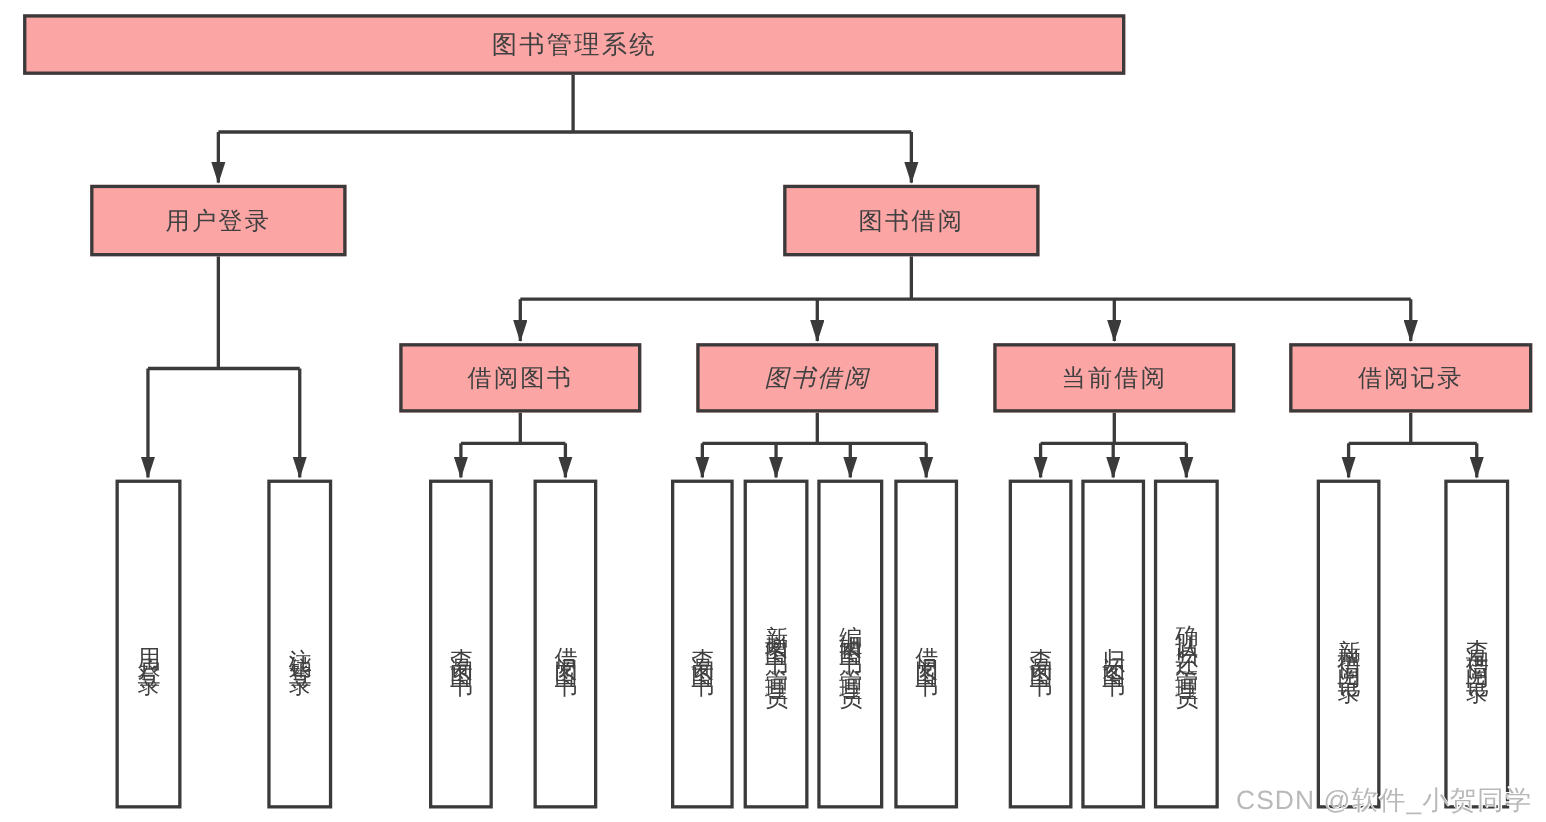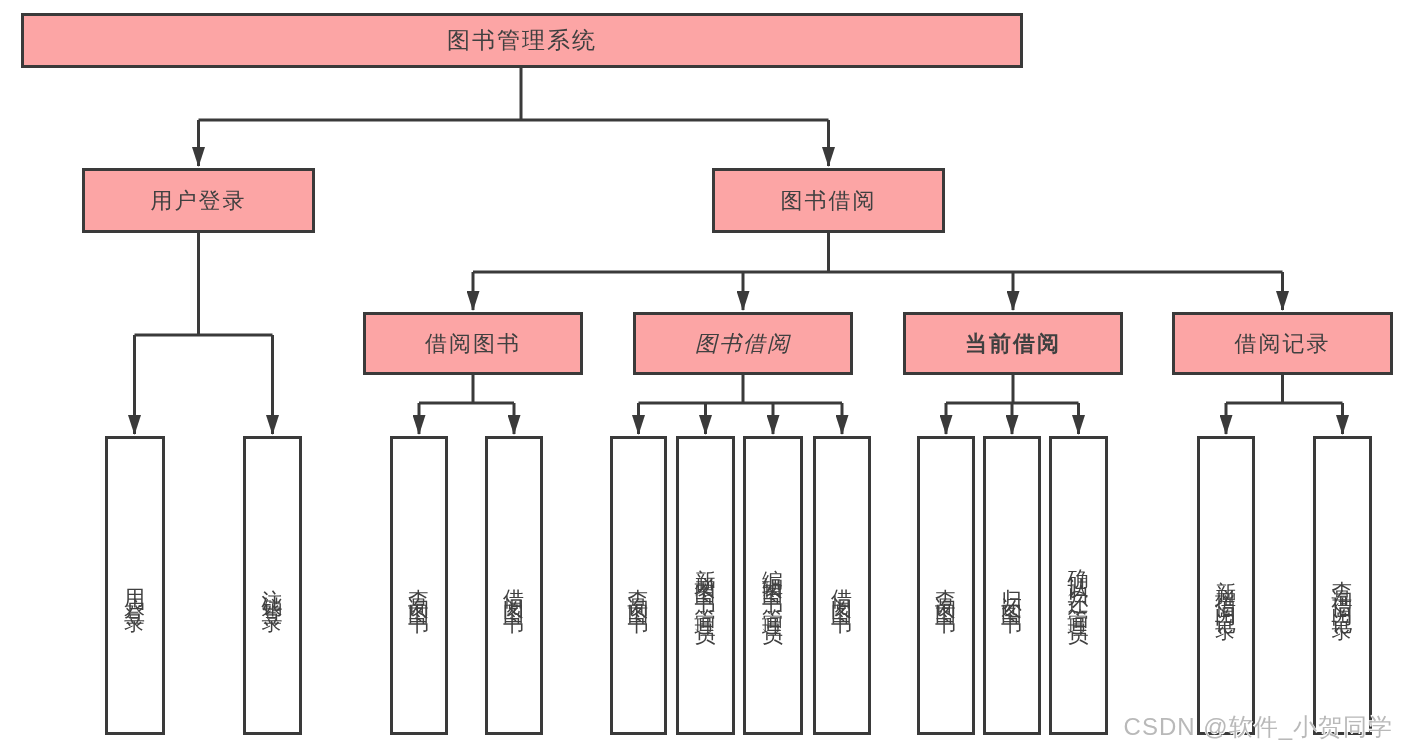--- a/index.html
+++ b/index.html
@@ -111,21 +111,21 @@
     </g>
   </svg>
 
   <div class="node root" style="left:21px; top:13px; width:1002px; height:55px;">图书管理系统</div>
 
   <div class="node" style="left:82px; top:168px; width:233px; height:65px;">用户登录</div>
   <div class="node" style="left:712px; top:168px; width:233px; height:65px;">图书借阅</div>
 
   <div class="node" style="left:363px; top:312px; width:220px; height:63px;">借阅图书</div>
   <div class="node" style="left:633px; top:312px; width:220px; height:63px;font-style:italic;">图书借阅</div>
-  <div class="node" style="left:903px; top:312px; width:220px; height:63px;font-weight:bold;">当前借阅</div>
+  <div class="node" style="left:903px; top:312px; width:220px; height:63px;">当前借阅</div>
   <div class="node" style="left:1172px; top:312px; width:221px; height:63px;">借阅记录</div>
 
   <div class="leaf" style="left:105px; width:60px;">
     <span class="vtext">用户登录</span>
   </div>
   <div class="leaf" style="left:243px; width:59px;">
     <span class="vtext">注销登录</span>
   </div>
 
   <div class="leaf" style="left:390px;">

